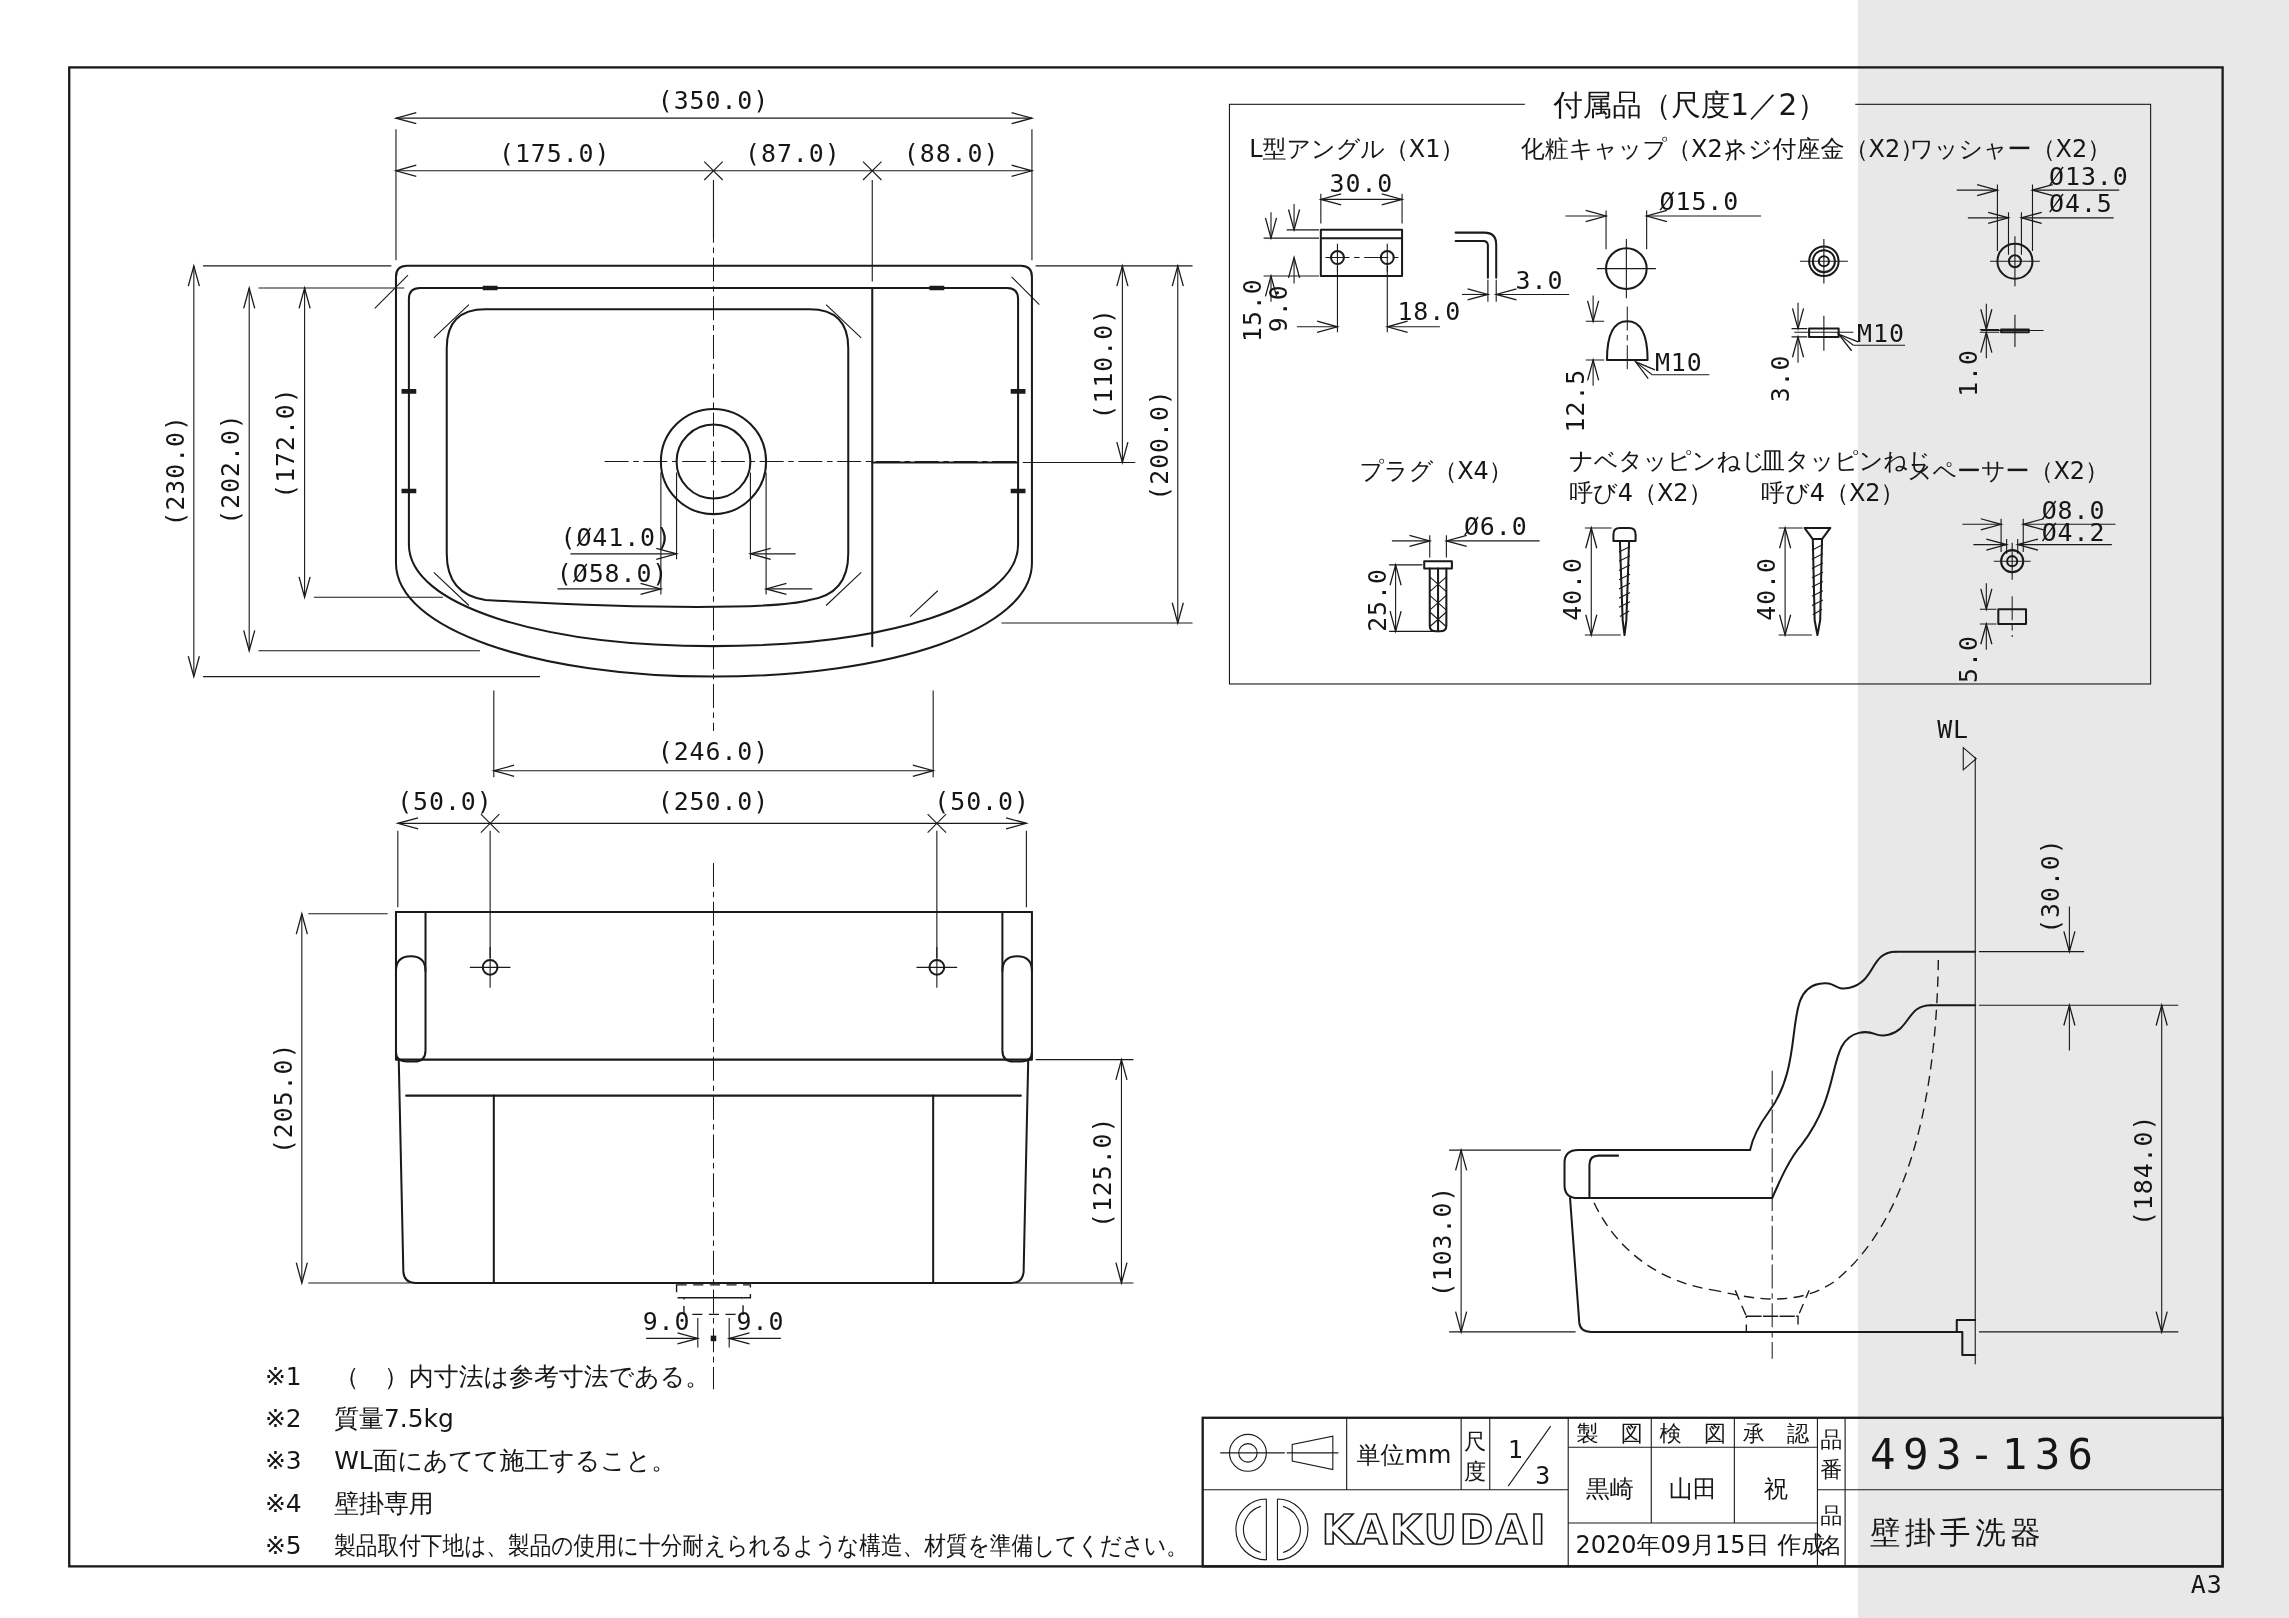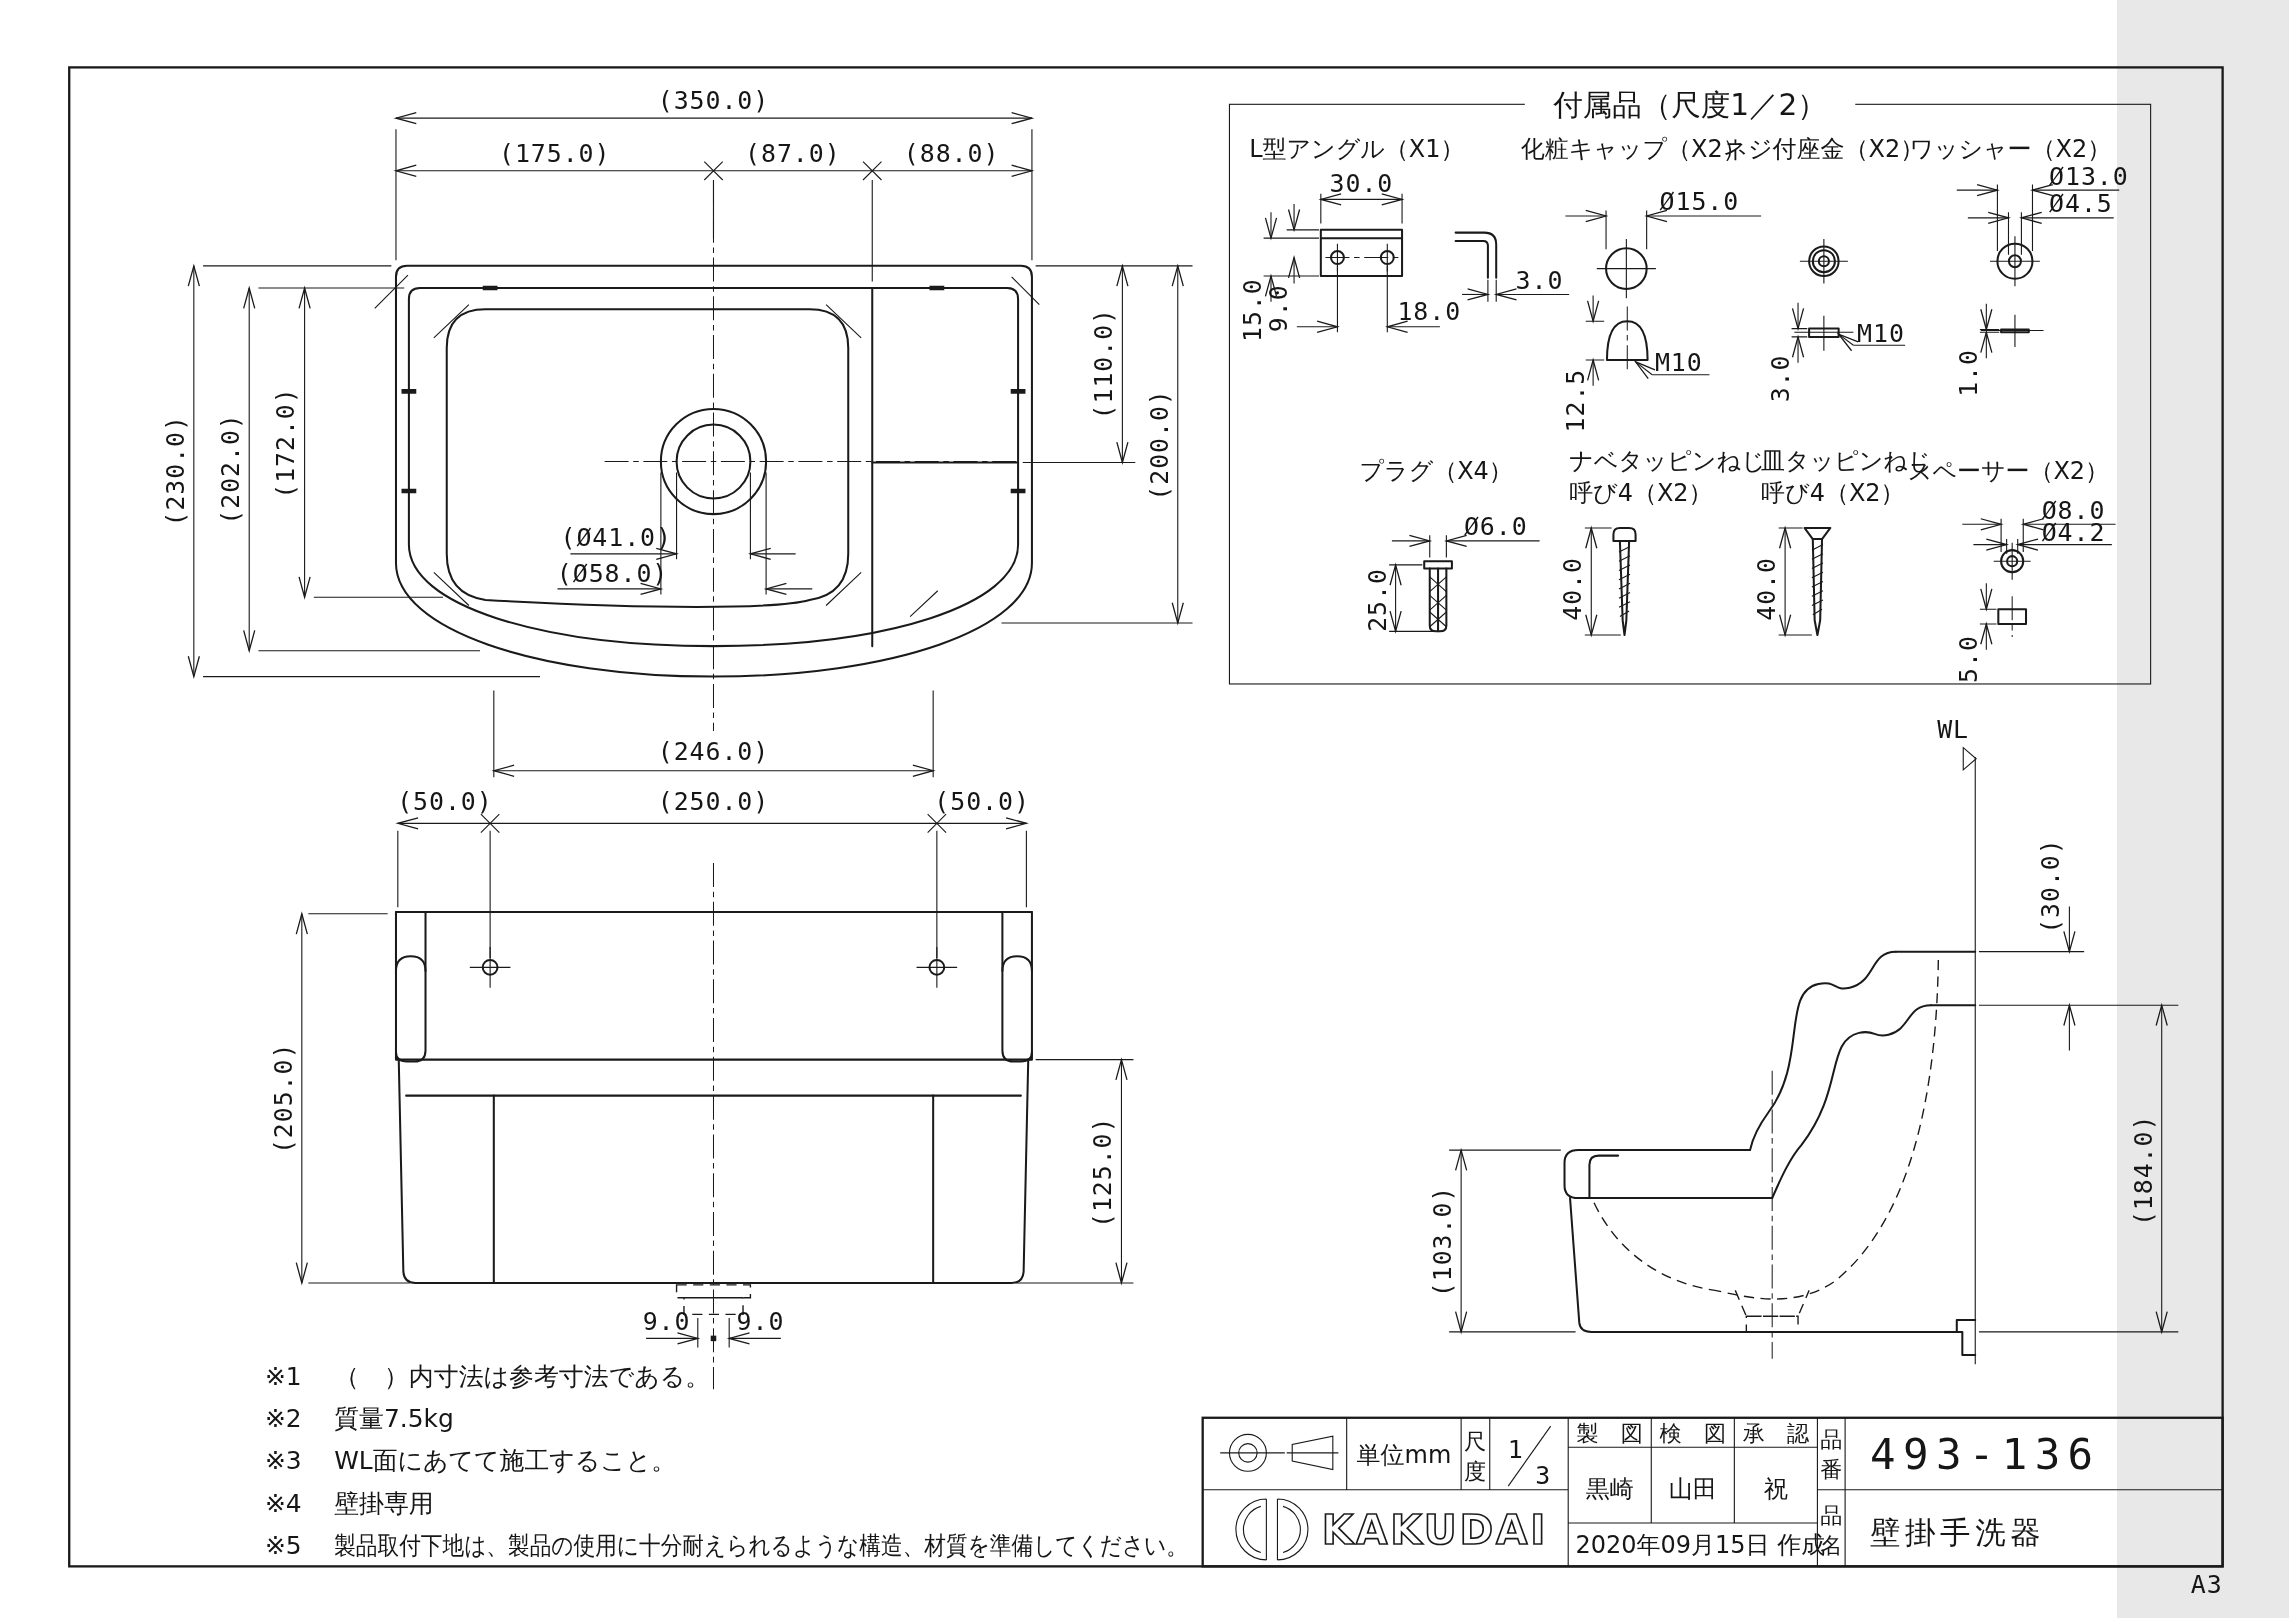--- a/index.html
+++ b/index.html
@@ -1,16 +1,16 @@
 <!DOCTYPE html>
 <html style="font-size:14.8px"><head>
 <meta charset="utf-8">
 <style>
   html,body{margin:0;padding:0;background:#e8e8e8;}
-  #sheet{width:2117px;height:1619px;background:#ffffff;position:relative;}
+  #sheet{width:1858px;height:1619px;background:#ffffff;position:relative;}
   svg{display:block}
   .o{fill:none;stroke:#1a1a1a;stroke-width:2.2;stroke-linecap:round;stroke-linejoin:round}
   .t{fill:none;stroke:#1a1a1a;stroke-width:1.2;stroke-linecap:butt}
   .c{fill:none;stroke:#1a1a1a;stroke-width:1.1;stroke-dasharray:26 5 6 5}
   .hd{fill:none;stroke:#1a1a1a;stroke-width:1.5;stroke-dasharray:11 7}
   .bold{fill:none;stroke:#1a1a1a;stroke-width:5}
   .bd{fill:none;stroke:#1a1a1a;stroke-width:2.5}
   text{fill:#161616}
   .dt{font-family:"DejaVu Sans Mono","Liberation Mono",monospace;font-size:27px;letter-spacing:1px}
   .jp{font-family:"DejaVu Sans","Liberation Sans",sans-serif;font-size:26px}

